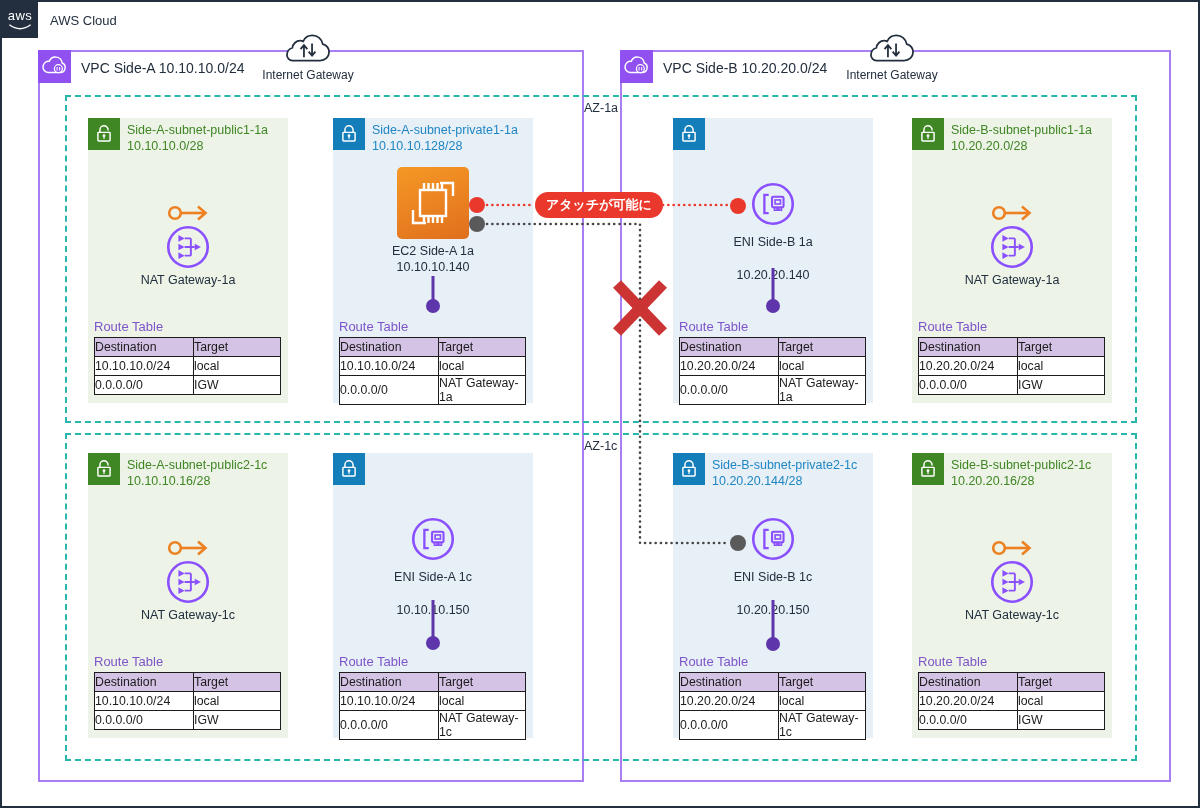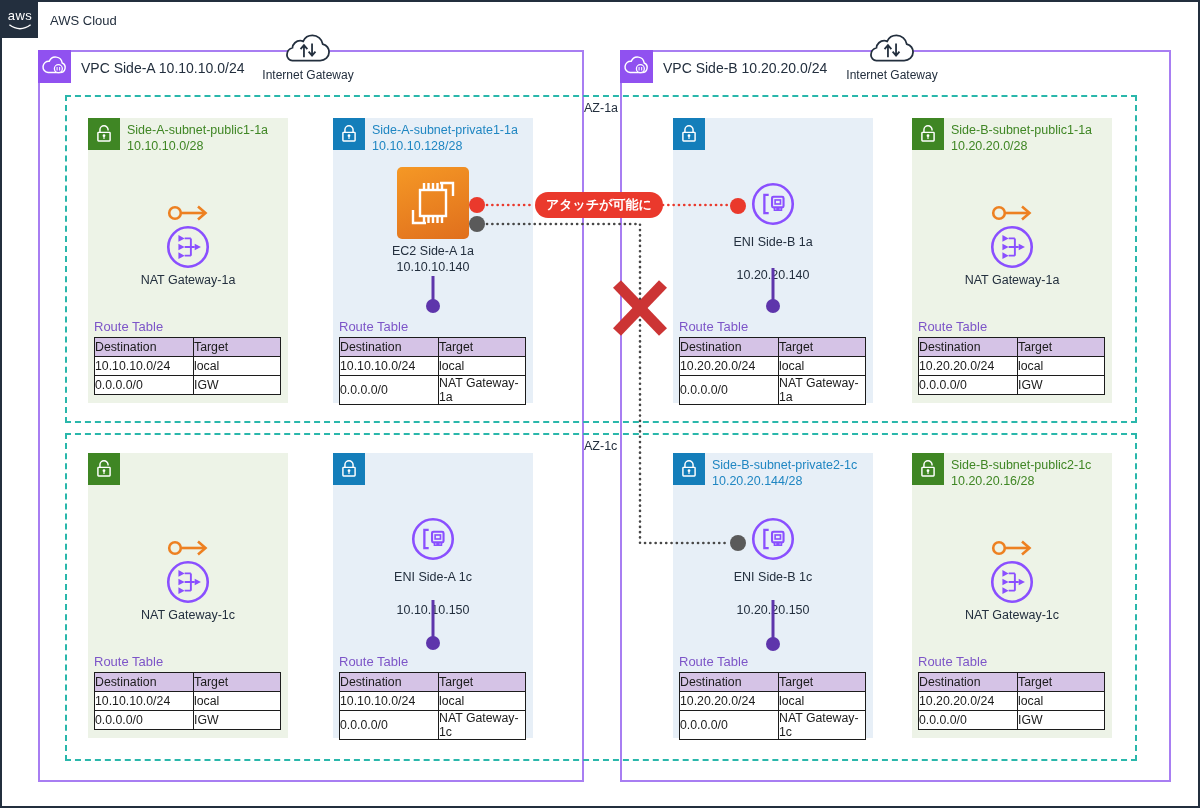--- a/index.html
+++ b/index.html
@@ -313,20 +313,24 @@
       </table>
   </div>
 </div>
 
 <div class="sub pub" style="left:88px;top:453px">
   <div class="sico g">
       <svg>
         <use href="#sym-lock-open"></use>
       </svg>
     </div>
+  <div class="sname gt">
+      <div>Side-A-subnet-public2-1c</div>
+      <div>10.10.10.16/28</div>
+    </div>
   <svg class="nat-arrow">
       <use href="#sym-nat-arrow"></use>
     </svg>
   <svg class="nat-circ">
       <use href="#sym-nat-circle"></use>
     </svg>
   <div class="rlabel nat-l">NAT Gateway-1c</div>
   <div class="rt">
     <div class="rt-title">Route Table</div>
     <table>

